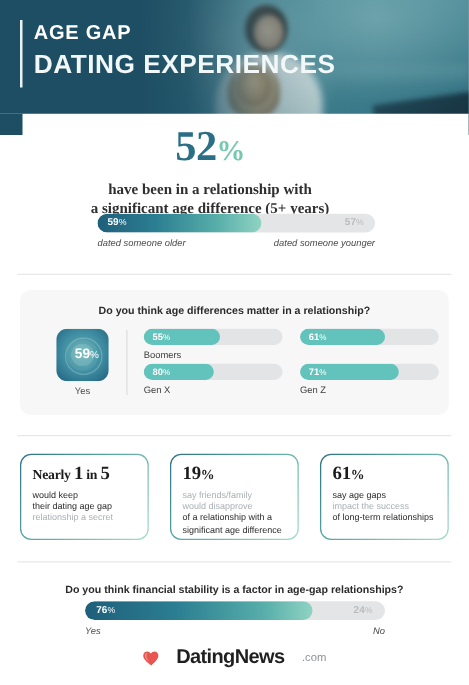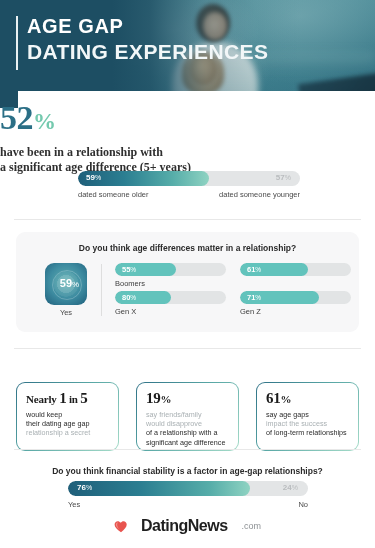--- a/index.html
+++ b/index.html
@@ -75,40 +75,41 @@
     position:absolute;left:0;top:0;width:375px;height:108px;
   }
   .title-rule{
     position:absolute;left:16px;top:16px;width:2px;height:54px;
     background:#e9f1f3;
   }
   .title-block{
     position:absolute;left:27px;top:14px;
   }
   .title-1{
-    font-size:20px;font-weight:bold;color:#ffffff;
+    font-size:16px;font-weight:bold;color:#ffffff;
     letter-spacing:.6px;line-height:25px;
   }
   .title-2{
     font-size:21px;font-weight:bold;color:#f2f7f8;
     letter-spacing:.4px;line-height:25px;
   }
 
   .sheet{
     position:absolute;left:0;top:91px;width:375px;height:457px;
     background:#ffffff;
   }
   .sheet-left-strip{
     position:absolute;left:0;top:91px;width:18px;height:17px;
     background:#1d4e63;
   }
 
   
   .sec1{
     position:absolute;left:0;top:100px;width:336px;
+    text-align:center;
   }
   .big52{
     font-family:"Liberation Serif", serif;
     font-size:34px;font-weight:bold;line-height:36px;
     letter-spacing:-0.5px;
   }
   .big52 .n{color:#2b6f86;}
   .big52 .pct{color:#74c9ae;font-size:23px;font-weight:bold;}
   .sub52{
     font-family:"Liberation Serif", serif;
@@ -132,21 +133,21 @@
     position:absolute;left:8px;top:2px;
     font-size:8px;font-weight:bold;color:#ffffff;
   }
   .splitbar .lbl-l em{font-style:normal;font-size:7px;font-weight:normal;}
   .splitbar .lbl-r{
     position:absolute;right:9px;top:2px;
     font-size:8px;font-weight:bold;color:#b9bcbe;
   }
   .splitbar .lbl-r em{font-style:normal;font-size:7px;font-weight:normal;}
   .split-cap{
-    position:relative;margin-top:4px;height:11px;
+    position:relative;margin-top:4px;height:11px;font-style:italic;
   }
   .split-cap span{
     position:absolute;font-size:7.5px;color:#4a4a4a;
   }
   .split-cap .c-l{left:0;}
   .split-cap .c-r{right:0;}
 
   .divider{
     position:absolute;left:14px;width:347px;height:1px;background:#e8e8e8;
   }
@@ -205,21 +206,20 @@
   
   .cards{
     position:absolute;left:16px;top:363px;width:343px;height:69px;
   }
   .card{
     position:absolute;top:0;width:103px;height:69px;
     border-radius:9px;
     background:#ffffff;
     padding:0;
     box-sizing:border-box;
-    margin-top:19px;
   }
   .card-border{
     position:absolute;left:0;top:0;width:103px;height:69px;border-radius:9px;
     background:linear-gradient(135deg,#2e7186 0%,#5aa8a6 45%,#a6dcc9 100%);
   }
   .card-inner{
     position:absolute;left:1px;top:1px;width:101px;height:67px;border-radius:8px;
     background:#ffffff;
     padding:7px 8px 0 9px;
     box-sizing:border-box;

